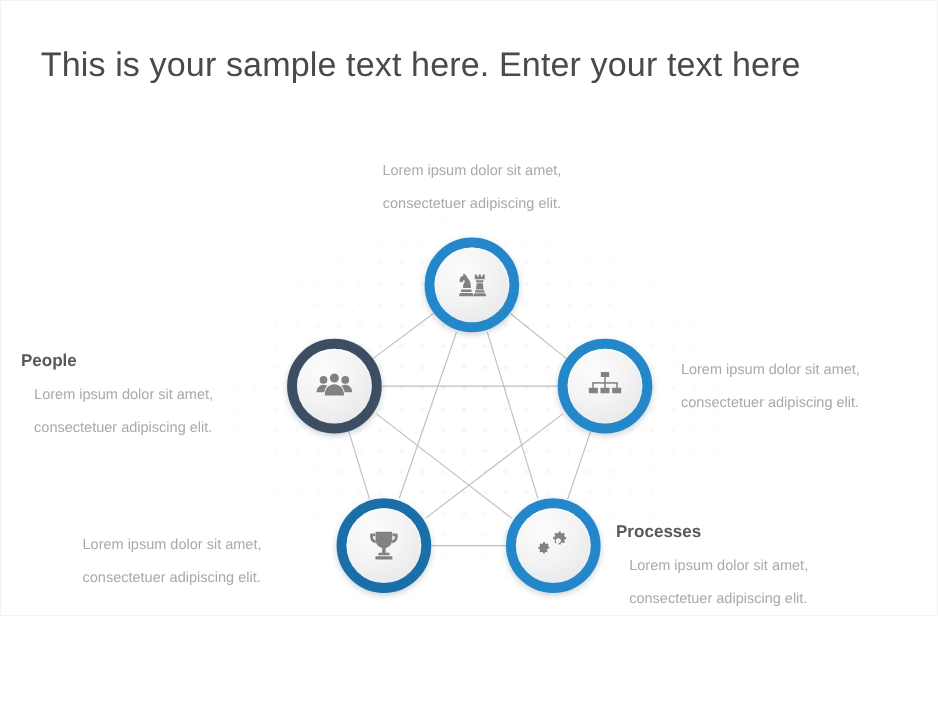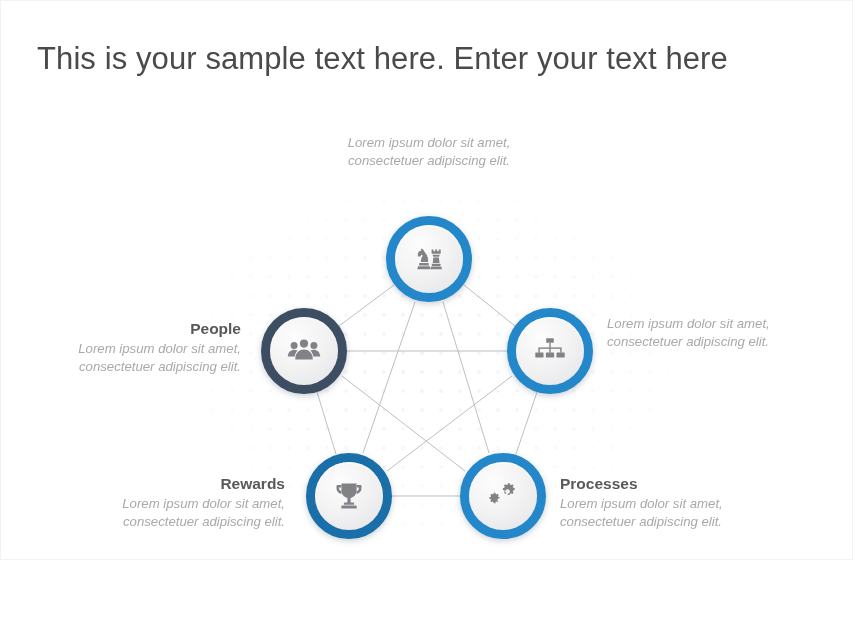--- a/index.html
+++ b/index.html
@@ -105,27 +105,26 @@
     font-size: 15.5px;
     font-weight: bold;
     color: #58595b;
     margin: 0 0 2px 0;
     line-height: 1.25;
   }
   .label-body {
     font-size: 13.2px;
     color: #a7a9ac;
     line-height: 1.35;
-    margin: 0;
+    margin: 12px;
     white-space: nowrap;
-    font-style: italic;
   }
 
   .ta-center { text-align: center; }
-  .ta-right  { text-align: right; }
+  .ta-right  { }
   .ta-left   { text-align: left; }
 
   #label-strategy  { left: 300px; top: 133px; width: 256px; }
   #label-people    { left: 18px;  top: 318px; width: 222px; }
   #label-structure { left: 606px; top: 314px; width: 230px; }
   #label-rewards   { left: 62px;  top: 473px; width: 222px; }
   #label-processes { left: 559px; top: 473px; width: 230px; }
 </style>
 </head>
 <body>
@@ -244,21 +243,20 @@
     <div class="label-body">Lorem ipsum dolor sit amet,</div>
     <div class="label-body">consectetuer adipiscing elit.</div>
   </div>
 
   <div class="label-block ta-left" id="label-structure">
     <div class="label-body">Lorem ipsum dolor sit amet,</div>
     <div class="label-body">consectetuer adipiscing elit.</div>
   </div>
 
   <div class="label-block ta-right" id="label-rewards">
-    <div class="label-head">Rewards</div>
     <div class="label-body">Lorem ipsum dolor sit amet,</div>
     <div class="label-body">consectetuer adipiscing elit.</div>
   </div>
 
   <div class="label-block ta-left" id="label-processes">
     <div class="label-head">Processes</div>
     <div class="label-body">Lorem ipsum dolor sit amet,</div>
     <div class="label-body">consectetuer adipiscing elit.</div>
   </div>
 

